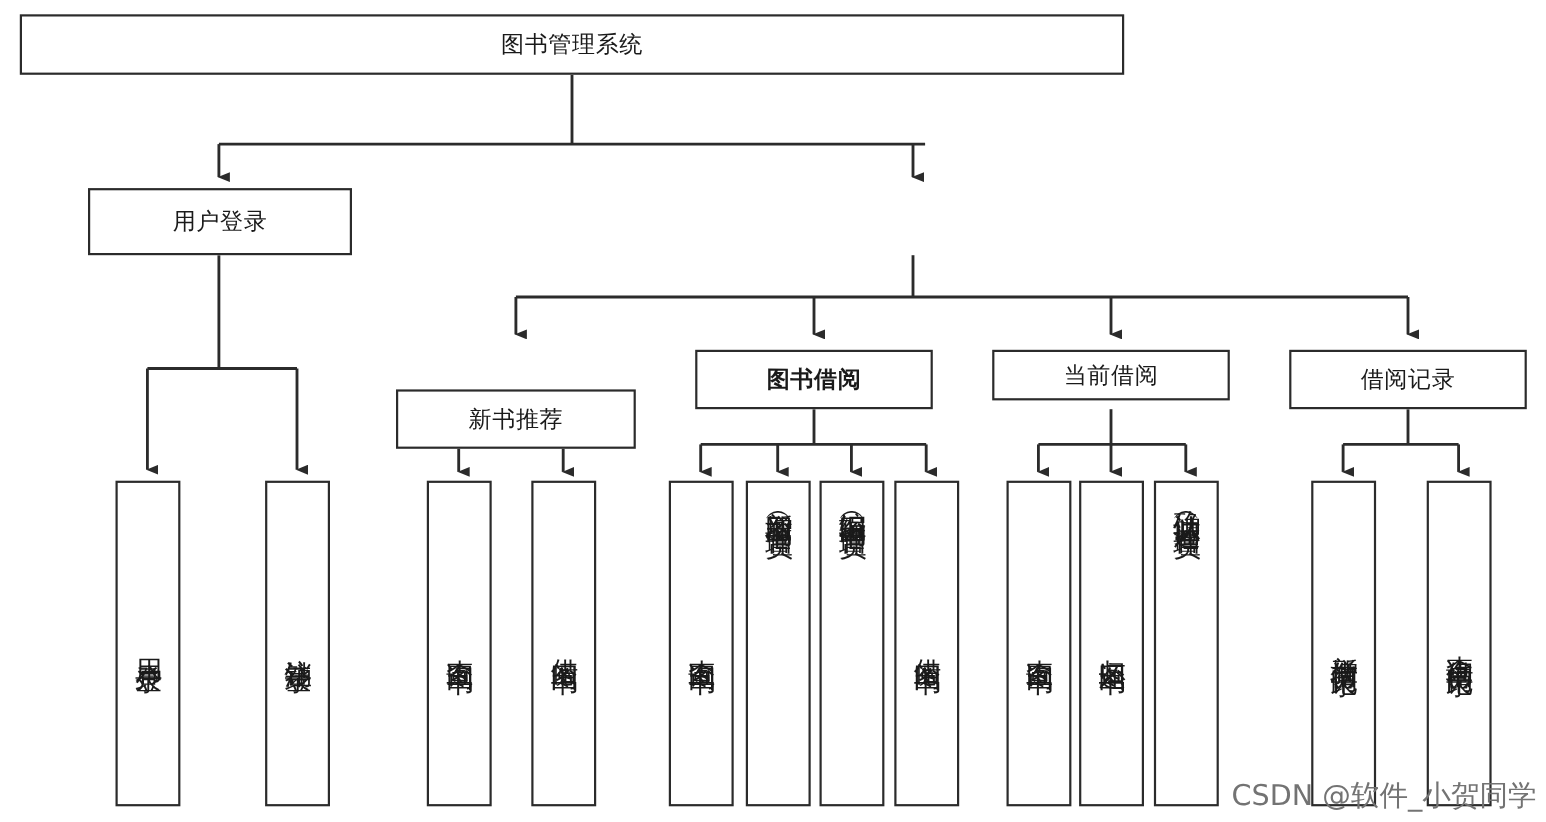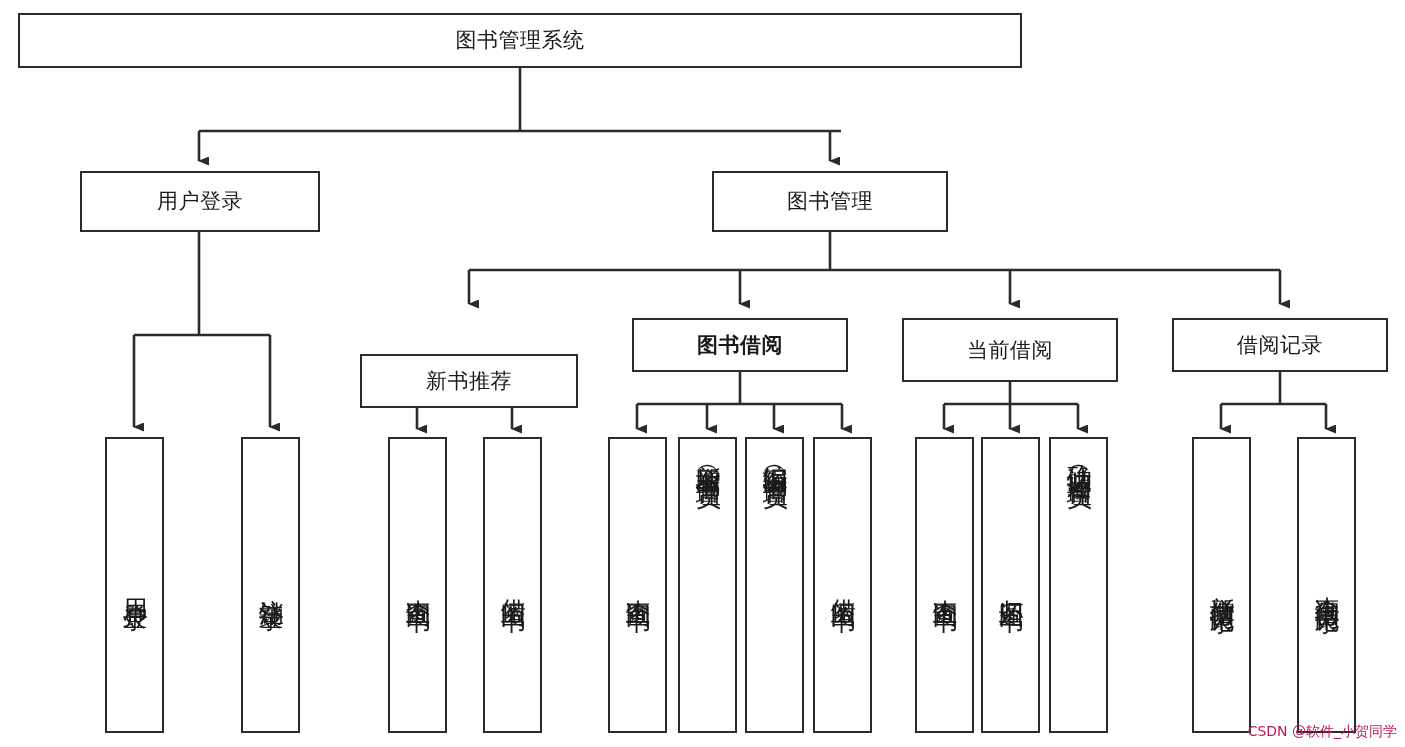--- a/index.html
+++ b/index.html
@@ -61,22 +61,22 @@
     line-height: 1.05;
   }
   .node-vertical.pad-mid {
     align-items: center;
     padding-top: 0;
   }
   .watermark {
     position: absolute;
     right: 8px;
     bottom: 6px;
-    font-size: 14px;
-    color: #be185d;
+    font-size: 26px;
+    color: #737373;
     white-space: nowrap;
     z-index: 5;
     font-family: "DejaVu Sans", "Liberation Sans", sans-serif;
     margin-left: 39px;
   }
 </style>
 </head>
 <body>
 
 <div id="diagram-root">
@@ -131,31 +131,28 @@
     </g>
   </svg>
 
   <div class="node node-horizontal" style="left:18px; top:13px; width:1004px; height:55px;">
     <span class="label">图书管理系统</span>
   </div>
 
   <div class="node node-horizontal" style="left:80px; top:171px; width:240px; height:61px;">
     <span class="label">用户登录</span>
   </div>
-  <div class="node node-horizontal" style="left:712px; top:171px; width:236px; height:61px;">
-    <span class="label">图书管理</span>
-  </div>
 
   <div class="node node-horizontal" style="left:360px; top:318px; width:218px; height:54px;margin-top:36px;">
     <span class="label">新书推荐</span>
   </div>
   <div class="node node-horizontal" style="left:632px; top:318px; width:216px; height:54px;font-weight:bold;">
     <span class="label">图书借阅</span>
   </div>
-  <div class="node node-horizontal" style="left:902px; top:318px; width:216px; height:64px;">
+  <div class="node node-horizontal" style="left:902px; top:318px; width:216px; height:46px;">
     <span class="label">当前借阅</span>
   </div>
   <div class="node node-horizontal" style="left:1172px; top:318px; width:216px; height:54px;">
     <span class="label">借阅记录</span>
   </div>
 
   <div class="node node-vertical pad-mid" style="left:105px; top:437px; width:59px; height:296px;">
     <span class="label">用户登录</span>
   </div>
   <div class="node node-vertical pad-mid" style="left:241px; top:437px; width:59px; height:296px;">

